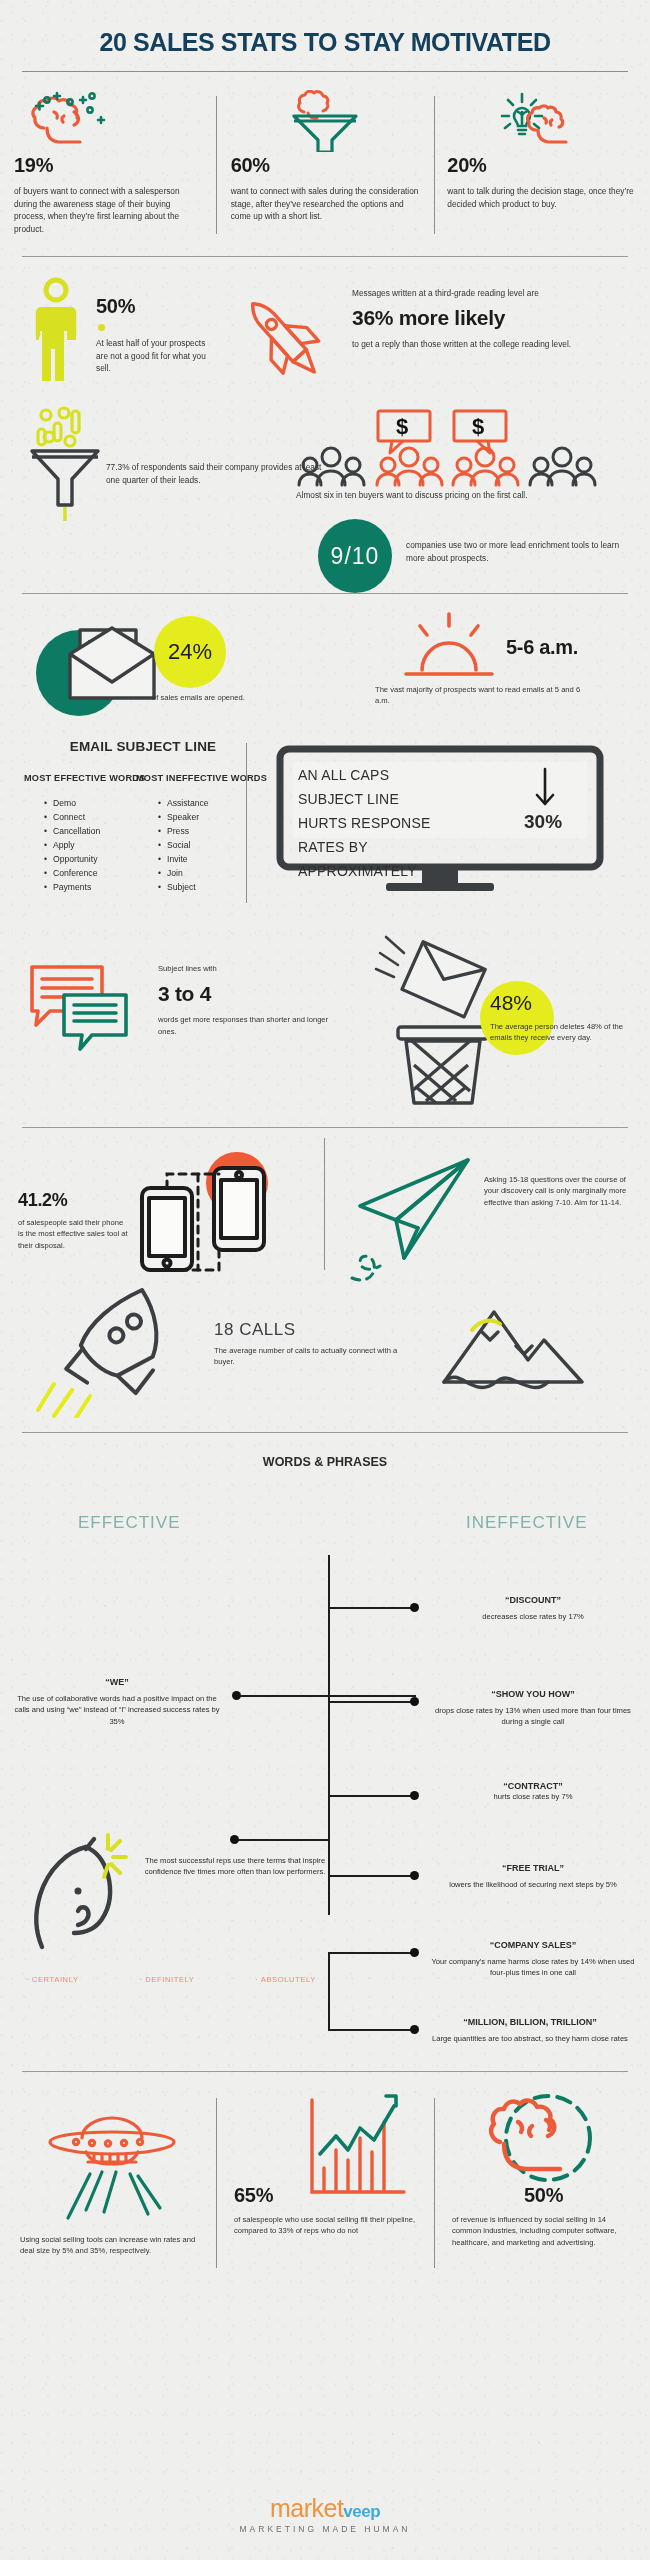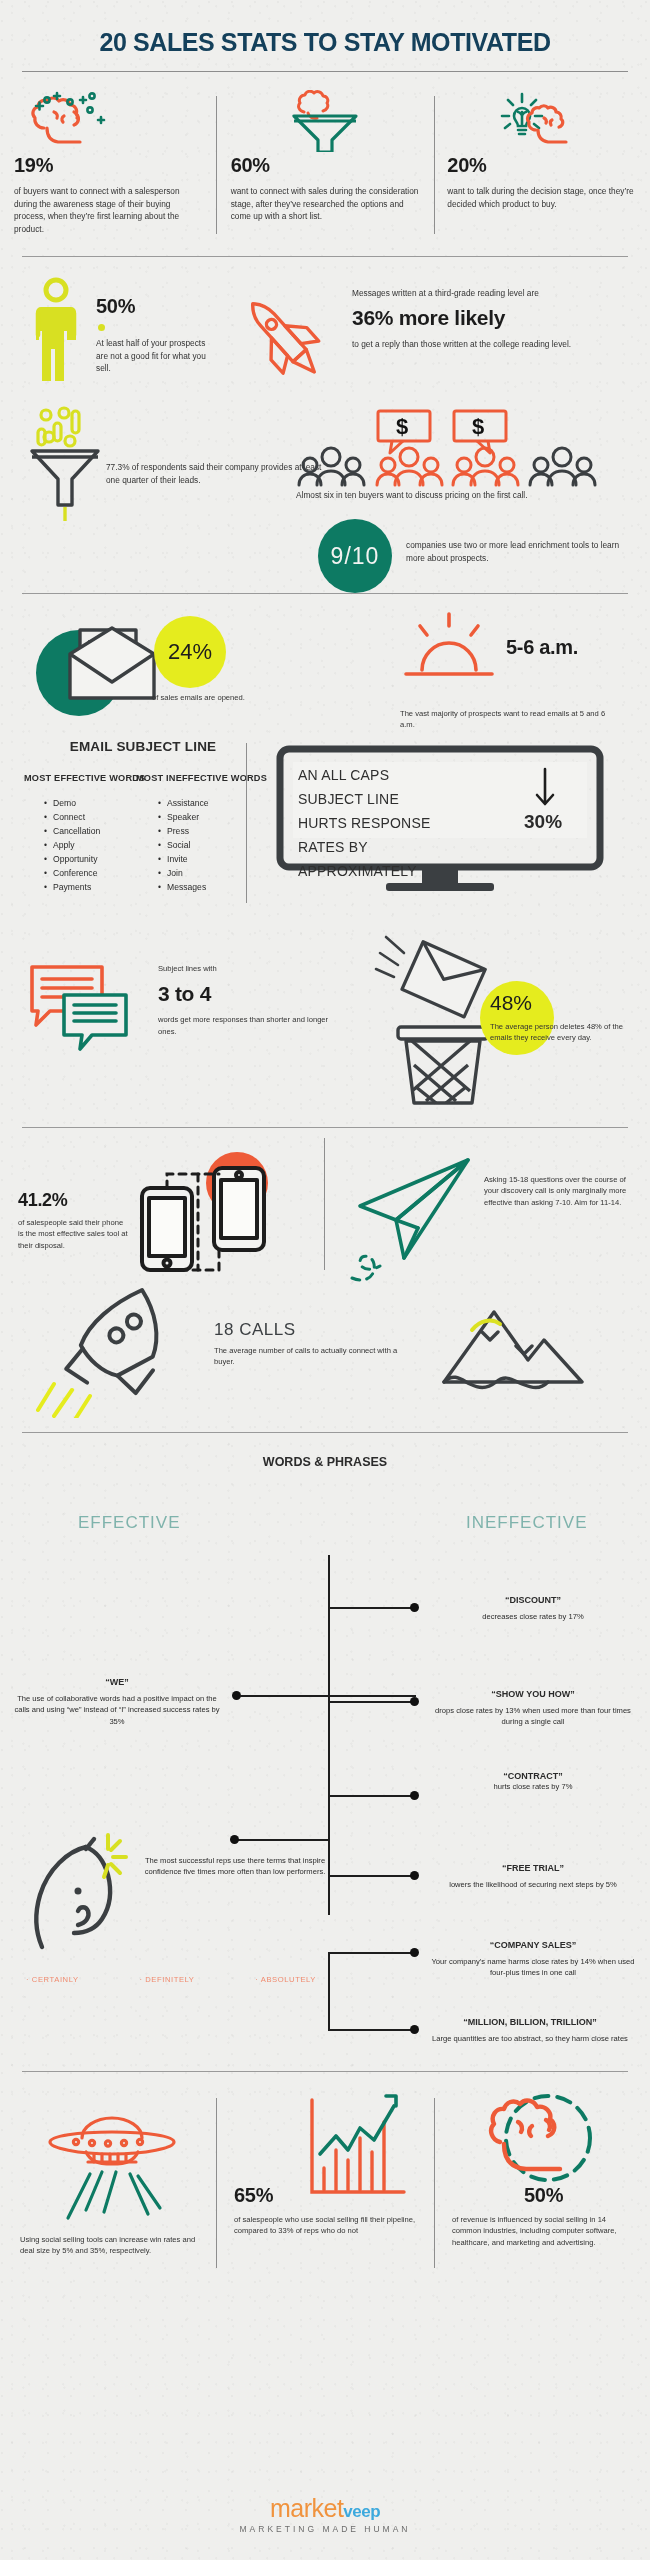--- a/index.html
+++ b/index.html
@@ -324,21 +324,21 @@
     <div style="position:absolute;left:396px;top:18px;">
       <svg class="ico" width="106" height="70" viewBox="0 0 106 70">
         <g fill="none" stroke="#ee5b38" stroke-width="3.6" stroke-linecap="round">
           <path d="M53 2v12M24 14l7 9M82 14l-7 9"></path>
           <path d="M26 58a27 27 0 0154 0"></path>
           <path d="M10 62h86"></path>
         </g>
       </svg>
     </div>
     <div style="position:absolute;left:506px;top:42px;" class="big" style2="">5-6 a.m.</div>
-    <div style="position:absolute;left:400px;top:90px;width:220px;margin-top:24px;" class="tiny">The vast majority of prospects want to read emails at 5 and 6 a.m.</div>
+    <div style="position:absolute;left:375px;top:90px;width:220px;" class="tiny">The vast majority of prospects want to read emails at 5 and 6 a.m.</div>
   </div>
 
   <div class="sect" id="s5">
     <div class="h2" style="position:absolute;left:18px;top:10px;width:250px;">EMAIL SUBJECT LINE</div>
 
     <div class="h3" style="position:absolute;left:24px;top:44px;">MOST EFFECTIVE WORDS</div>
     <ul class="wordlist" style="position:absolute;left:44px;top:68px;">
       <li>Demo</li>
       <li>Connect</li>
       <li>Cancellation</li>
@@ -349,21 +349,21 @@
     </ul>
 
     <div class="h3" style="position:absolute;left:136px;top:44px;text-align:right;">MOST INEFFECTIVE WORDS</div>
     <ul class="wordlist" style="position:absolute;left:158px;top:68px;">
       <li>Assistance</li>
       <li>Speaker</li>
       <li>Press</li>
       <li>Social</li>
       <li>Invite</li>
       <li>Join</li>
-      <li>Messages</li>
+      <li>Subject</li>
     </ul>
 
     <div class="vline" style="left:246px;top:14px;bottom:26px;"></div>
 
     <div style="position:absolute;left:274px;top:14px;">
       <svg class="ico" width="348" height="152" viewBox="0 0 348 152">
         <g fill="none" stroke="#3b3f42" stroke-width="7" stroke-linejoin="round">
           <rect x="6" y="6" width="320" height="118" rx="9"></rect>
         </g>
         <rect x="19" y="19" width="294" height="76" fill="#f3f3f1"></rect>
@@ -561,21 +561,21 @@
     </div>
 
     <div style="position:absolute;left:430px;top:140px;width:206px;">
       <div class="wp-term">“DISCOUNT”</div>
       <div class="wp-desc" style="margin-top:6px;">decreases close rates by 17%</div>
     </div>
     <div style="position:absolute;left:430px;top:234px;width:206px;">
       <div class="wp-term">“SHOW YOU HOW”</div>
       <div class="wp-desc" style="margin-top:6px;">drops close rates by 13% when used more than four times during a single call</div>
     </div>
-    <div style="position:absolute;left:430px;top:316px;width:206px;">
+    <div style="position:absolute;left:430px;top:326px;width:206px;">
       <div class="wp-term">“CONTRACT”</div>
       <div class="wp-desc" style="margin-top:0;">hurts close rates by 7%</div>
     </div>
     <div style="position:absolute;left:430px;top:408px;width:206px;">
       <div class="wp-term">“FREE TRIAL”</div>
       <div class="wp-desc" style="margin-top:6px;">lowers the likelihood of securing next steps by 5%</div>
     </div>
     <div style="position:absolute;left:430px;top:485px;width:206px;">
       <div class="wp-term">“COMPANY SALES”</div>
       <div class="wp-desc" style="margin-top:6px;">Your company’s name harms close rates by 14% when used four-plus times in one call</div>

